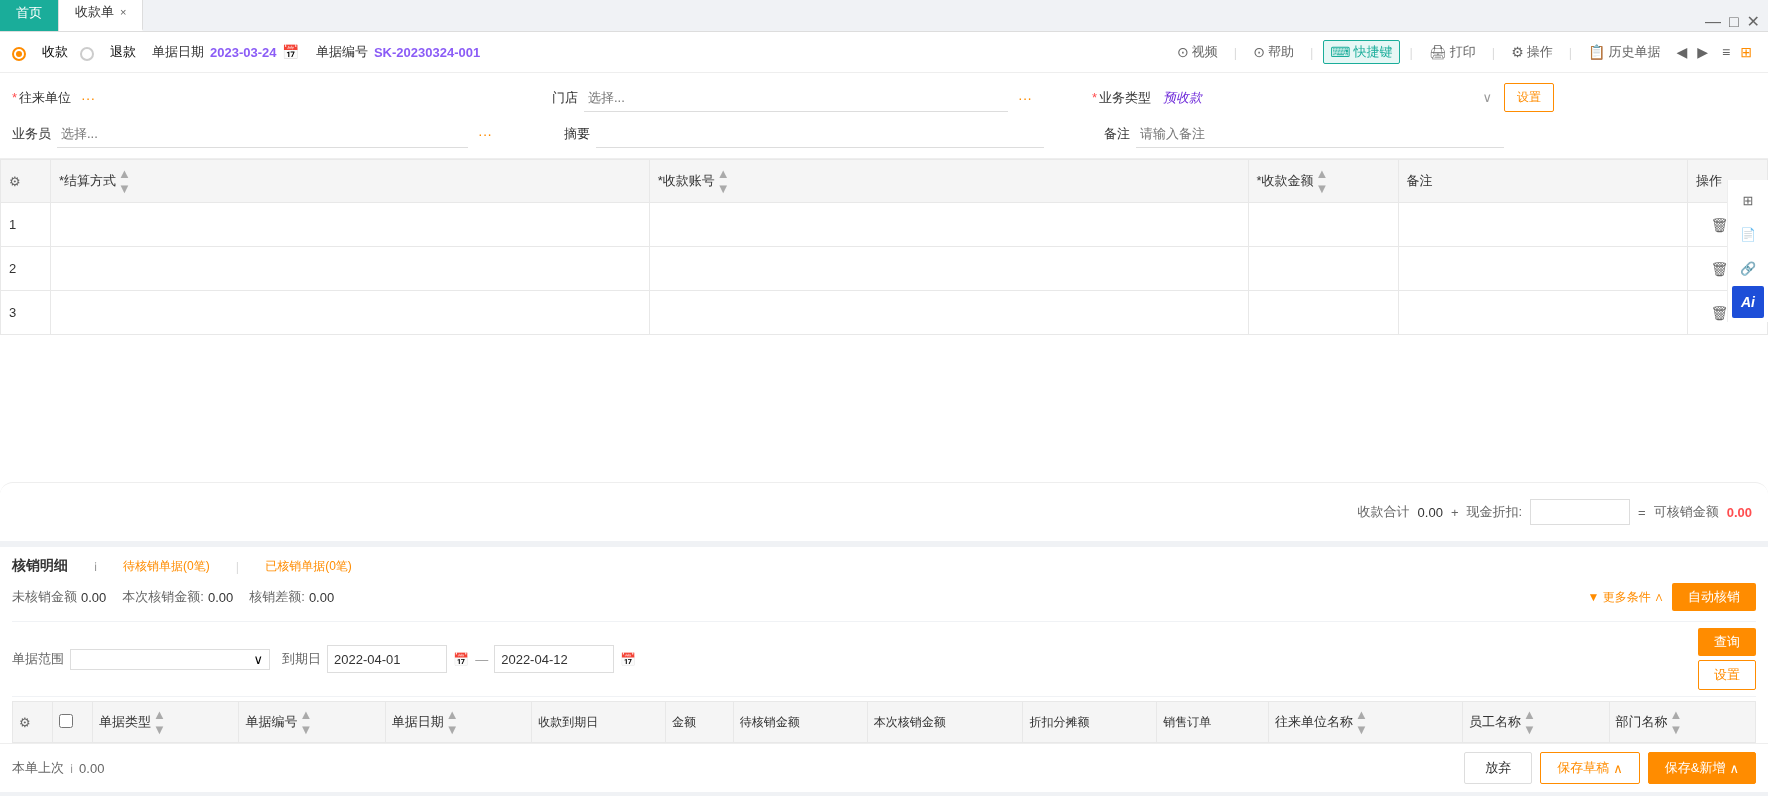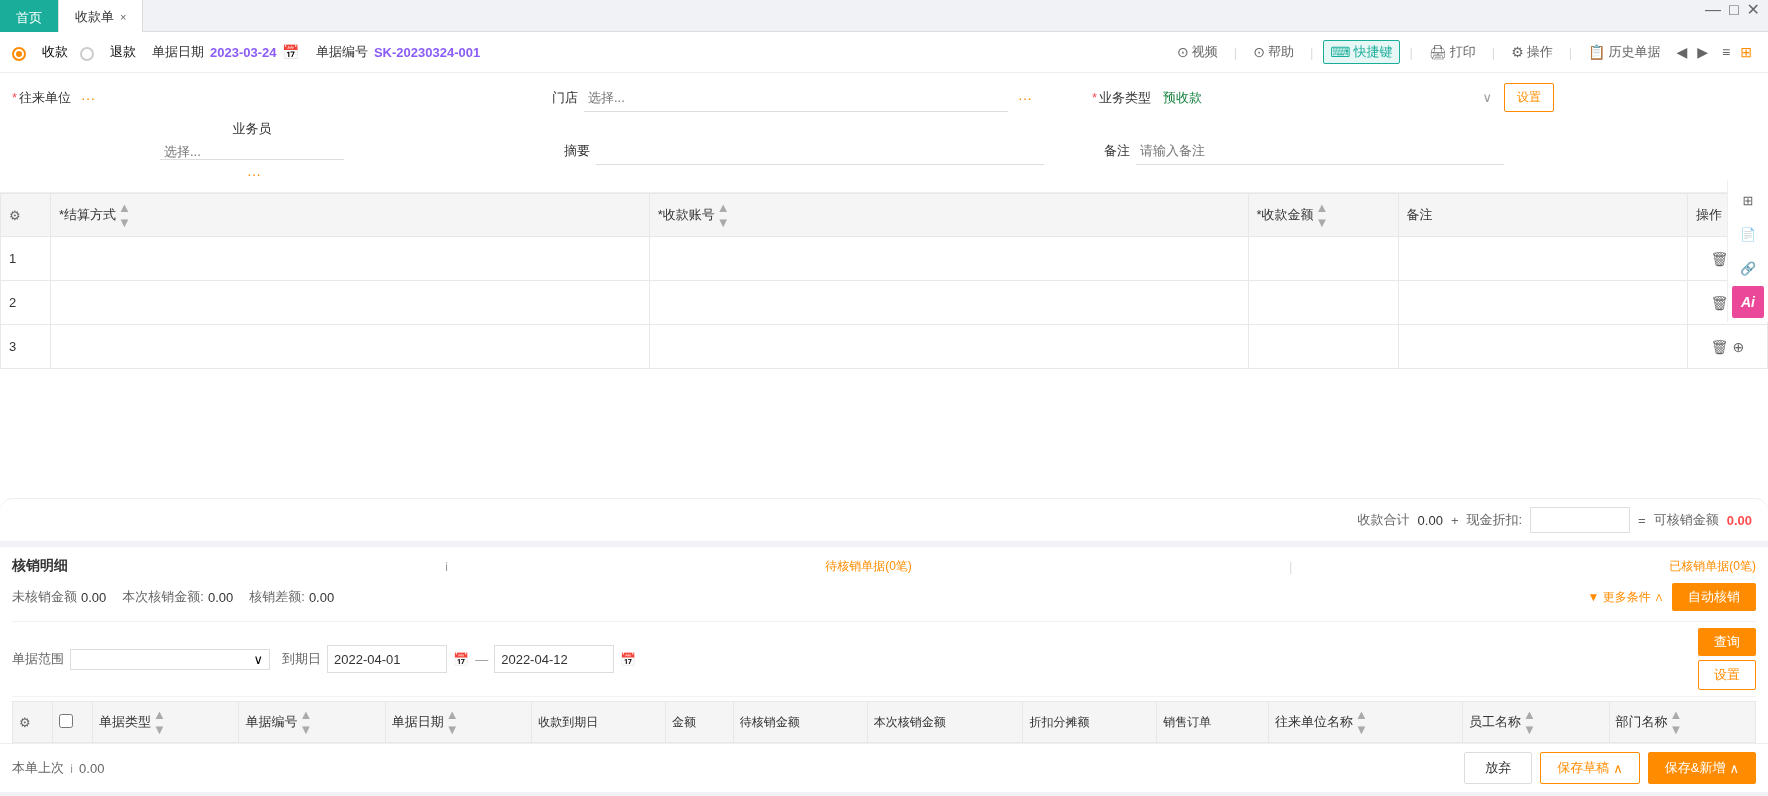--- a/index.html
+++ b/index.html
@@ -1,20 +1,20 @@
 <!DOCTYPE html>
 <html><head>
   <meta charset="utf-8">
   <style>
     * { box-sizing: border-box; margin: 0; padding: 0; font-family: 'Microsoft YaHei', Arial, sans-serif; font-size: 13px; }
     body { background: #f0f2f5; width: 1768px; height: 796px; overflow: hidden; }
 
     
     .tab-bar {
-      display: flex; align-items: flex-start;
+      display: flex; align-items: flex-end;
       background: #f0f2f5; height: 32px;
       border-bottom: 1px solid #ddd;
       padding: 0 0 0 0;
     }
     .tab-item {
       display: flex; align-items: center; padding: 0 16px; height: 36px;
       cursor: pointer; font-size: 13px; color: #333;
       border-right: 1px solid #ddd;
     }
     .tab-item.active {
@@ -101,31 +101,31 @@
     }
     .table-action { display: flex; gap: 4px; align-items: center; justify-content: center; }
     .action-icon { color: #666; cursor: pointer; font-size: 14px; }
     .gear-icon { color: #666; cursor: pointer; }
     .col-sort { display: flex; align-items: center; gap: 2px; }
     .sort-arrows { display: flex; flex-direction: column; font-size: 8px; color: #aaa; }
 
     
     .calc-row {
       display: flex; align-items: center; justify-content: flex-end;
-      padding: 8px 16px; border-top: 1px solid #eee; gap: 8px;
+      padding: 16px 16px; border-top: 1px solid #eee; gap: 8px;
       background: #fff; flex-shrink: 0; border-radius: 13px;
     }
     .calc-label { color: #666; }
     .calc-value { color: #333; font-weight: 500; }
     .calc-input {
       width: 100px; height: 26px; border: 1px solid #ddd;
       outline: none; padding: 0 6px; color: #333;
     }
     .calc-result { color: #ff4d4f; font-weight: 600; }
-    .verify-header { display: flex; align-items: center; gap: 26px; margin-bottom: 8px; justify-content: space-between; }
+    .verify-header { display: flex; align-items: center; gap: 26px; margin-bottom: 8px; }
     .verify-title { font-size: 14px; font-weight: 600; color: #333; }
     .info-icon { color: #999; cursor: pointer; font-size: 12px; }
     .verify-tab {
       color: #ff8c00; cursor: pointer; font-size: 12px; text-decoration: none;
     }
     .verify-stats {
       display: flex; align-items: center; gap: 16px; margin-bottom: 10px;
     }
     .stat-item { display: flex; align-items: center; gap: 4px; }
     .stat-label { color: #666; }
@@ -182,21 +182,21 @@
       position: fixed; right: 0; top: 180px;
       display: flex; flex-direction: column; gap: 2px;
       background: #fff; border-left: 1px solid #eee;
       padding: 4px; z-index: 100;
     }
     .sidebar-icon {
       width: 32px; height: 32px; display: flex; align-items: center;
       justify-content: center; cursor: pointer; border-radius: 2px;
       color: #666; font-size: 16px;
     }
-    .sidebar-icon.active { background: #ec4899; color: #fff; }
+    .sidebar-icon.active { background: #1d4ed8; color: #fff; }
   </style>
 </head>
 <body>
 
 <div style="display:flex; flex-direction:column; height:796px; width:1768px; overflow:hidden;">
 
   <div class="tab-bar">
     <div class="tab-item home">
       <span>首页</span>
     </div>
@@ -281,27 +281,27 @@
           <span class="form-field-label required">往来单位</span>
           <span class="dots-btn">···</span>
         </div>
         <div class="form-field" style="max-width:480px; margin-left:60px;">
           <span class="form-field-label">门店</span>
           <input class="form-input" type="text" placeholder="选择..." style="">
           <span class="dots-btn">···</span>
         </div>
         <div class="form-field" style="max-width:400px; margin-left:60px;">
           <span class="form-field-label required">业务类型</span>
-          <span style="margin-left:6px; color:#15803d;">预收款</span>
+          <span style="margin-left:6px; color:#6d28d9;font-style:italic;">预收款</span>
           <span class="dropdown-arrow" style="margin-left:auto;">∨</span>
         </div>
         <button class="outline-btn" style="margin-left:12px; font-size:12px;">设置</button>
       </div>
       <div class="form-row">
-        <div class="form-field" style="max-width:480px;flex-direction:column;">
+        <div class="form-field" style="max-width:480px;">
           <span class="form-field-label">业务员</span>
           <input class="form-input" type="text" placeholder="选择..." style="">
           <span class="dots-btn">···</span>
         </div>
         <div class="form-field" style="max-width:480px; margin-left:72px;">
           <span class="form-field-label">摘要</span>
           <input class="form-input" type="text" style="">
         </div>
         <div class="form-field" style="max-width:400px; margin-left:60px;">
           <span class="form-field-label">备注</span>

